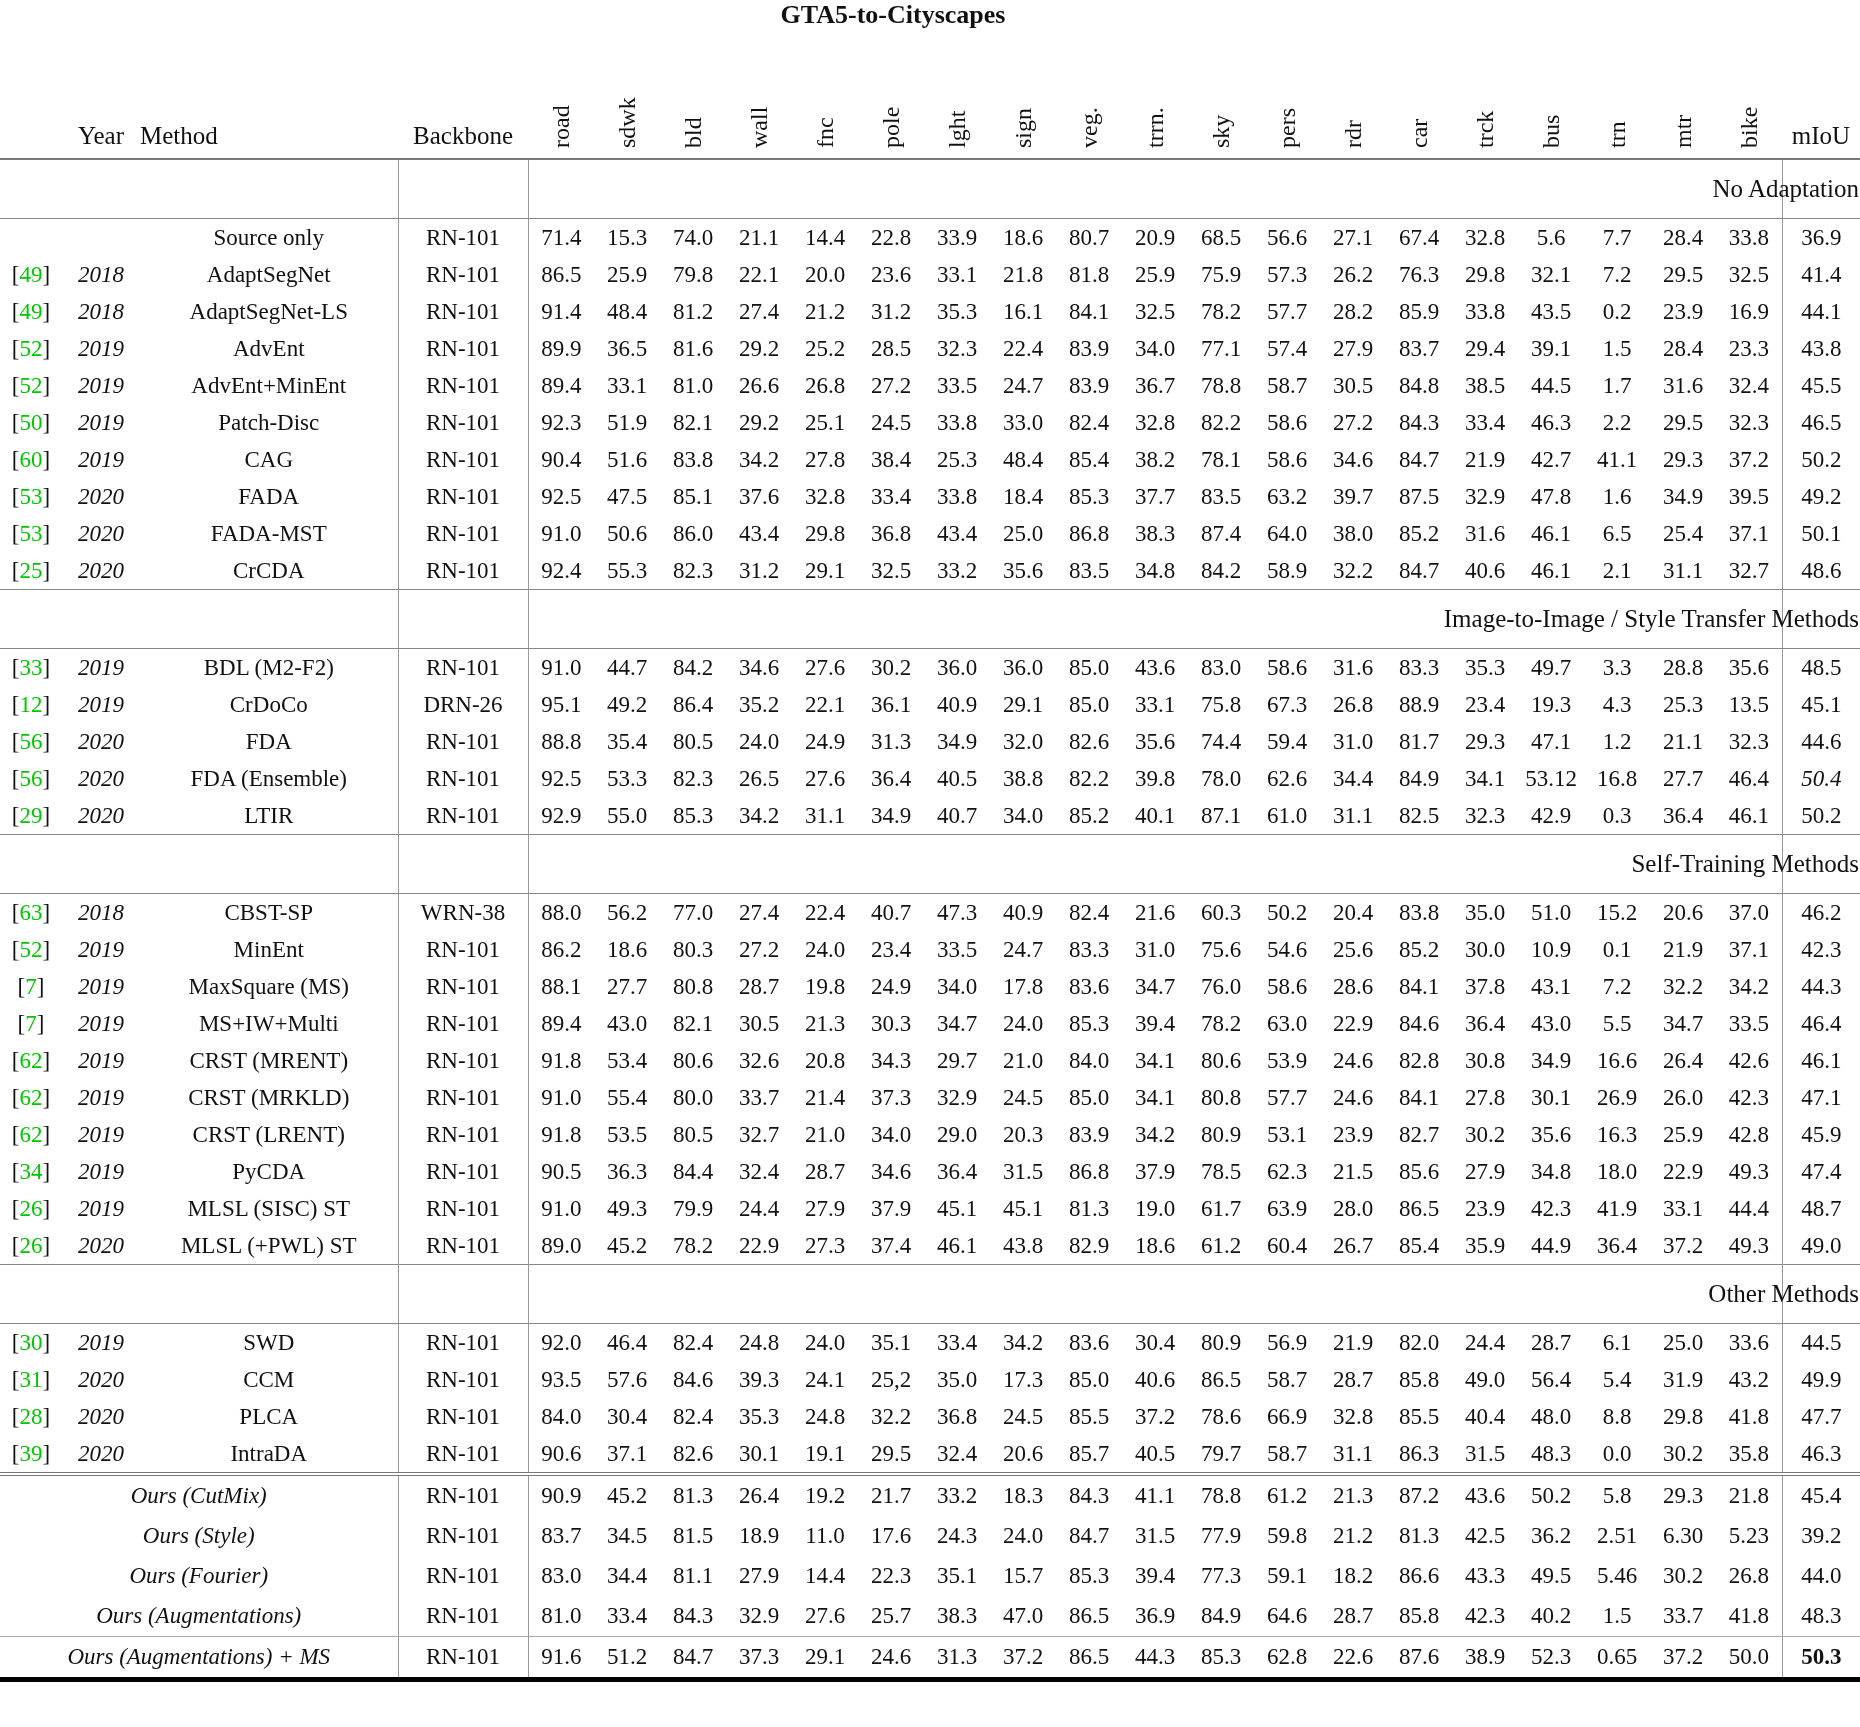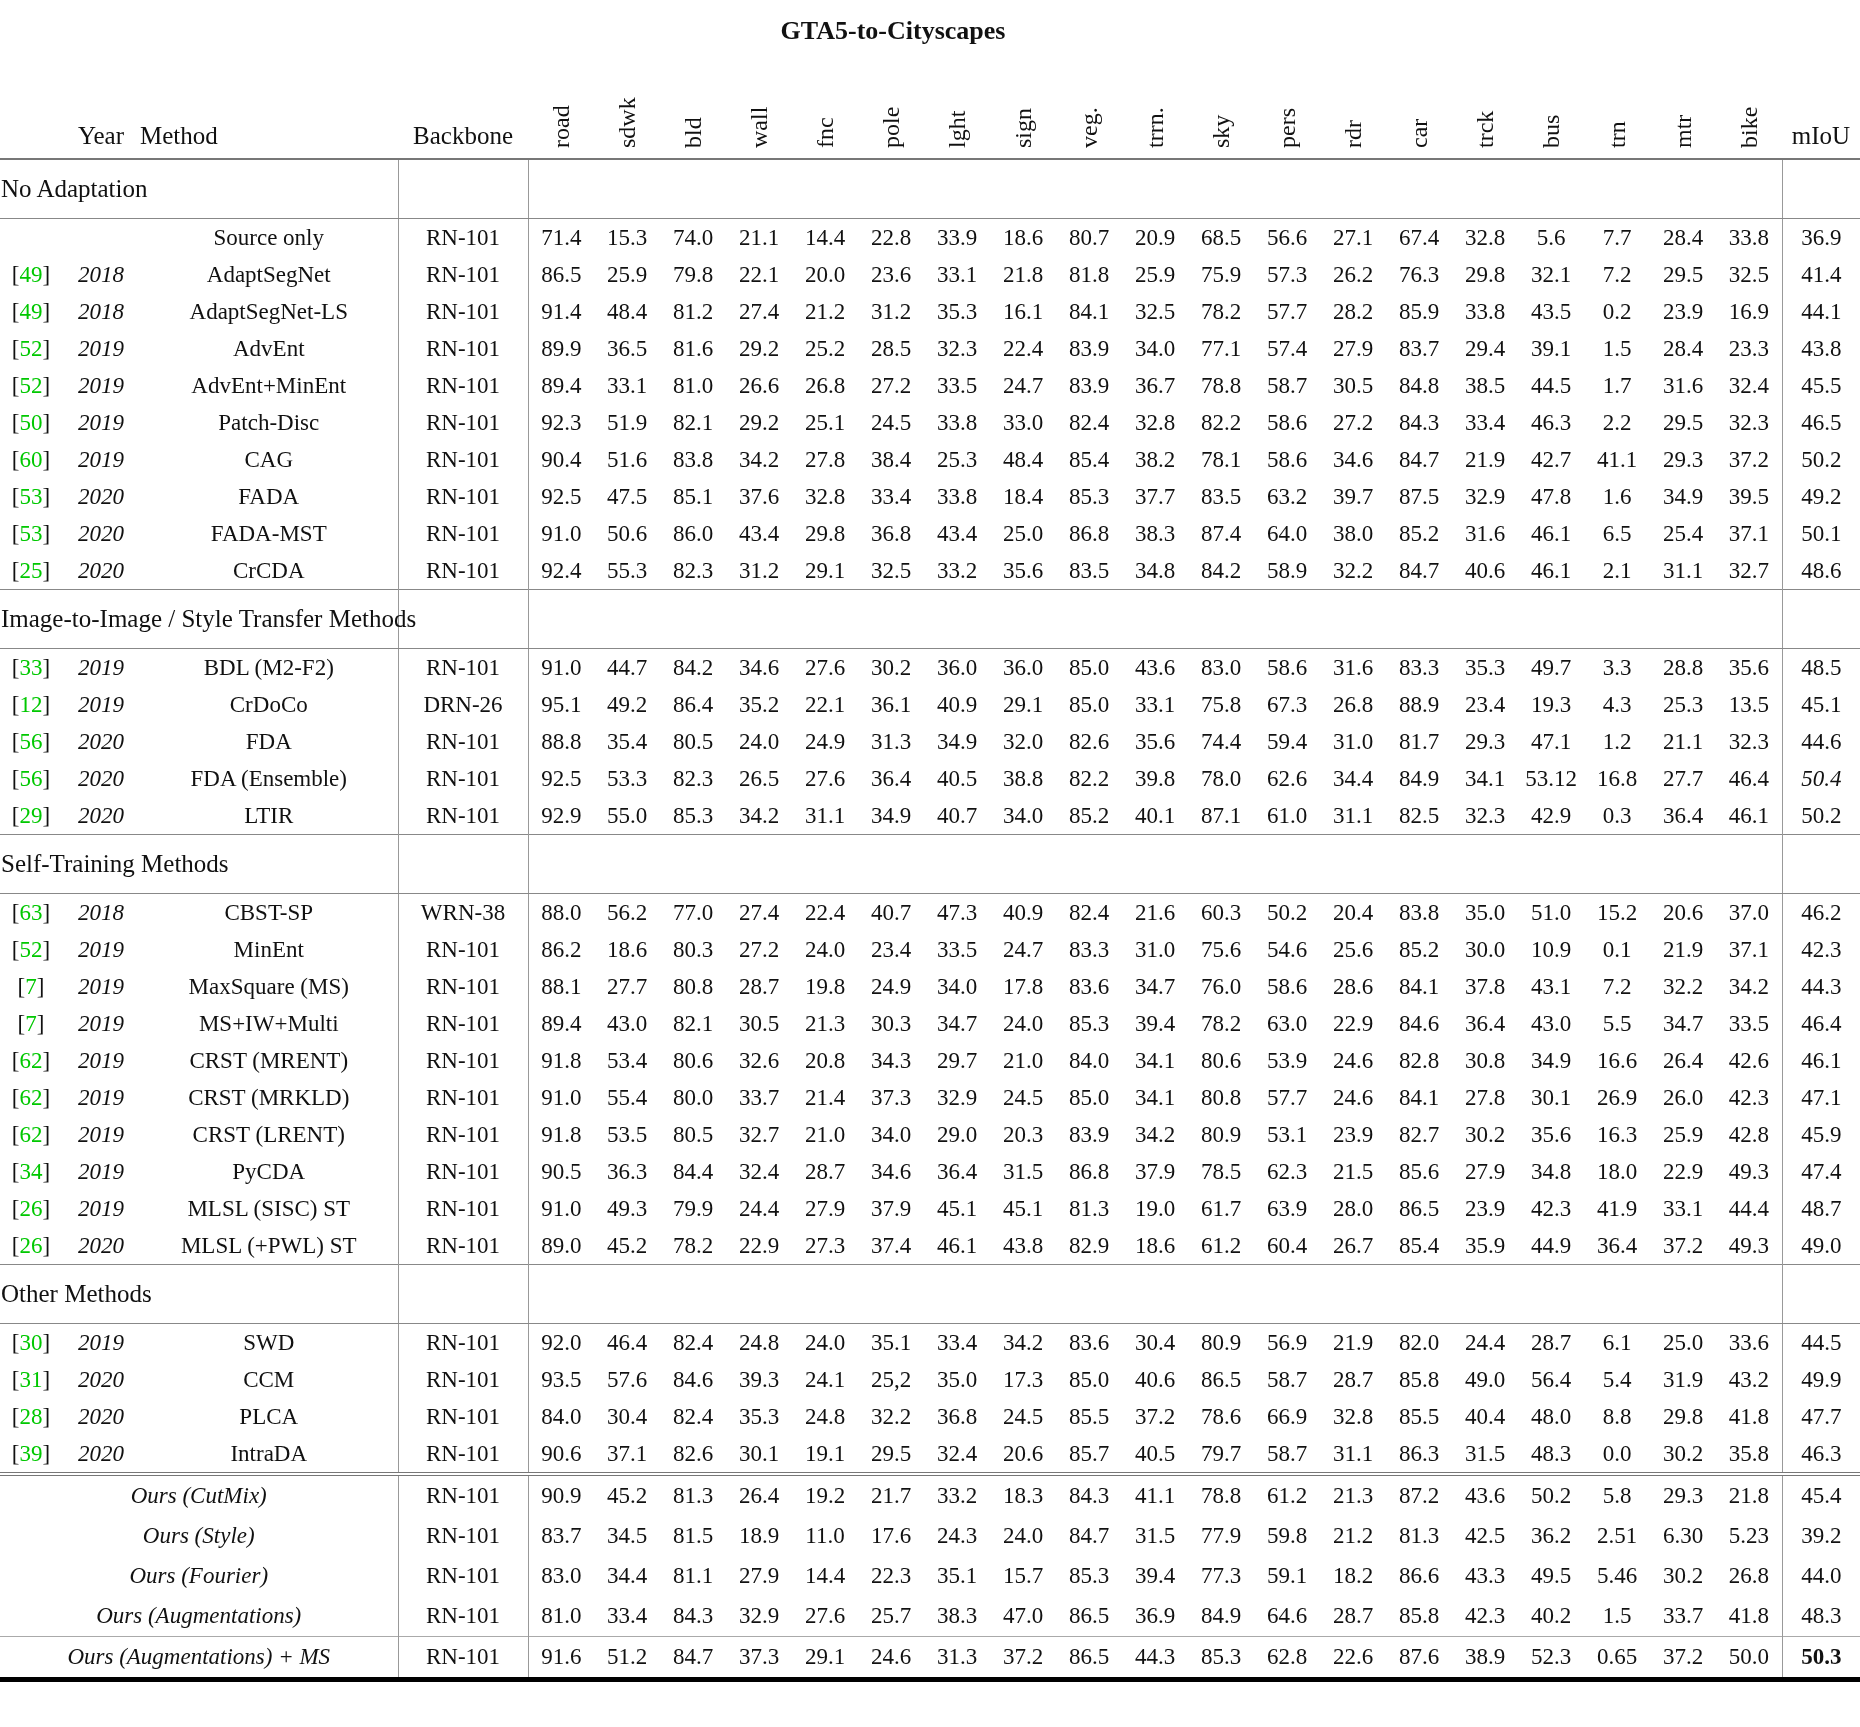--- a/index.html
+++ b/index.html
@@ -1,18 +1,18 @@
 <!DOCTYPE html>
 <html><head>
 <meta charset="utf-8">
 <style>
   html,body{margin:0;padding:0;background:#fff;}
   body{width:1860px;height:1727px;position:relative;
        font-family:"Liberation Serif","DejaVu Serif",serif;color:#111;}
-  .title{position:absolute;top:16px;left:893px;transform:translateX(-50%);
+  .title{position:absolute;top:0px;left:893px;transform:translateX(-50%);
          font-weight:bold;font-size:26px;white-space:nowrap;}
   table{position:absolute;top:34px;left:0;width:1860px;
         border-collapse:collapse;table-layout:fixed;
         border-bottom:5px solid #000;}
   thead{border-bottom:2px solid #777;padding-left:46px;}
   thead th{vertical-align:bottom;font-weight:normal;font-size:25px;padding:0 0 8px 0;}
   th.hleft{text-align:left;}
   th.rot{position:relative;height:116px;}
   th.rot span{position:absolute;bottom:10px;left:calc(50% + 13px);
               transform-origin:left bottom;transform:rotate(-90deg);
@@ -22,21 +22,21 @@
   td.cite{text-align:left;padding-left:12px;margin-top:47px;}
   td.cite b{font-weight:normal;color:#00c800;}
   td.year{font-style:italic;margin-top:13px;}
   td.method{text-align:left;padding-left:32px;}
   td.method-ours{text-align:left;padding-left:15px;font-style:italic;}
   td.backbone{border-left:1px solid #999;border-right:1px solid #999;}
   td.miou{border-left:1px solid #999;}
   td.miou.it{font-style:italic;}
   td.miou.bd{font-weight:bold;}
   tr.section td{border-top:1px solid #888;border-bottom:1px solid #888;
-      height:56px;font-size:25px;text-align:left;
+      height:56px;font-size:25px;text-align:right;
       background-image:linear-gradient(#999,#999),linear-gradient(#999,#999),linear-gradient(#999,#999);
       background-size:1px 100%,1px 100%,1px 100%;
       background-position:398px 0,528px 0,1782px 0;
       background-repeat:no-repeat;}
   tbody.ours{border-top:4px double #777;}
   tbody.ours tr.data td{height:40px;}
   tr.final{border-top:1px solid #aaa;}
   tr.final td{height:46px;}
 </style>
 </head>

